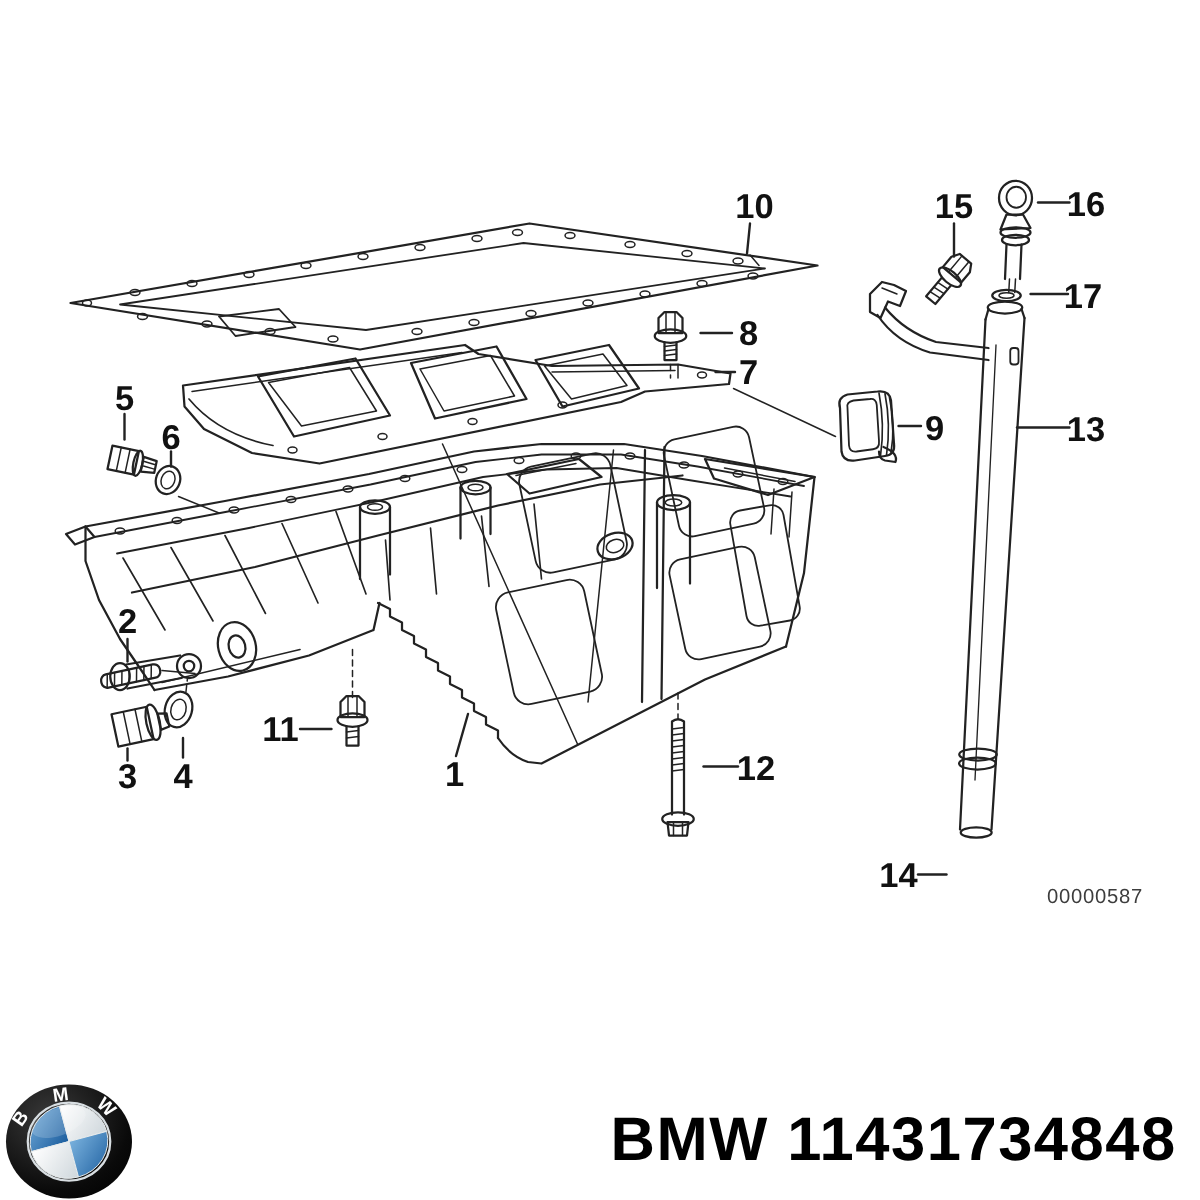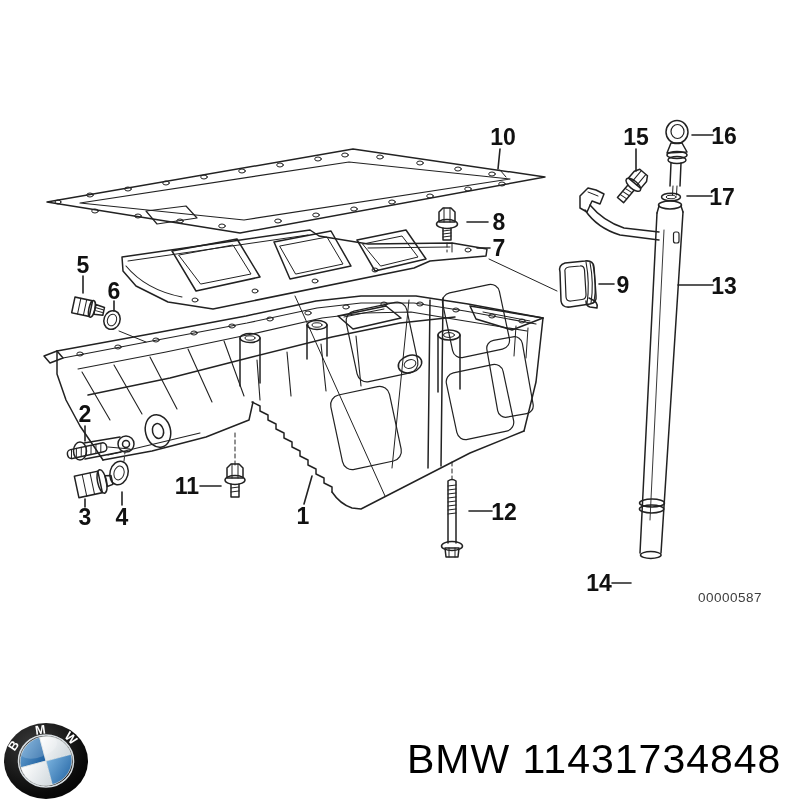--- a/index.html
+++ b/index.html
@@ -2,21 +2,21 @@
 <html><head>
 <meta charset="utf-8">
 <style>
   html,body{margin:0;padding:0;background:#fff;}
   .screen{position:relative;width:800px;height:800px;background:#ffffff;overflow:hidden;
           font-family:"Liberation Sans", sans-serif;}
   svg text{font-family:"Liberation Sans", sans-serif;}
   .callout{font-size:23px;font-weight:bold;fill:#111111;text-anchor:middle;}
   .watermark{font-size:13.5px;fill:#3d3d3d;text-anchor:middle;letter-spacing:.5px;}
   .footer-text{position:absolute;left:407px;top:736px;font-size:41px;letter-spacing:1px;
-               color:#000;white-space:nowrap;font-weight:400;}
+               color:#000;white-space:nowrap;font-weight:700;}
   .logo-wrap{position:absolute;left:2px;top:722px;width:88px;height:78px;}
 </style>
 </head>
 <body>
 
 <div class="screen">
 
   <svg width="800" height="800" viewBox="0 0 800 800" style="position:absolute;left:0;top:0;">
     <g stroke="#222222" fill="none" stroke-width="1.5" stroke-linejoin="round" stroke-linecap="round">
 

